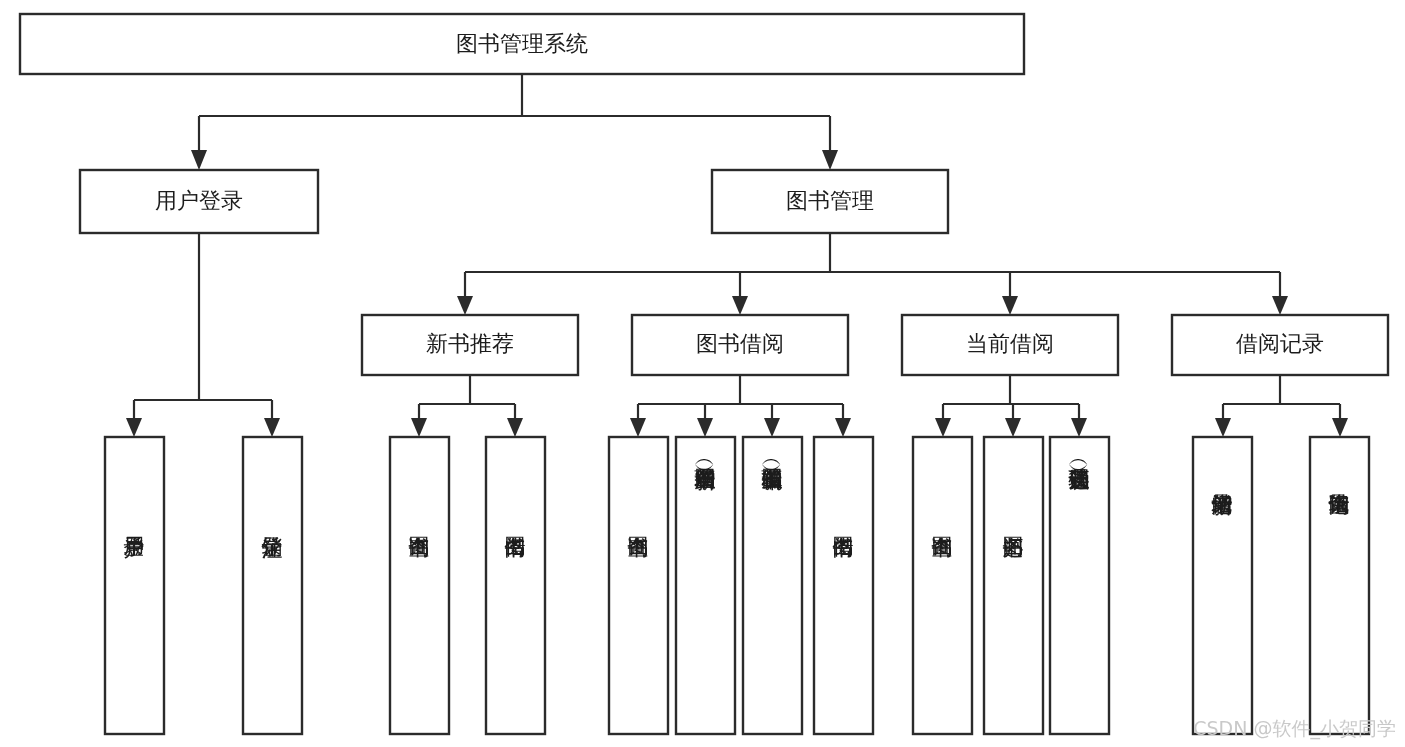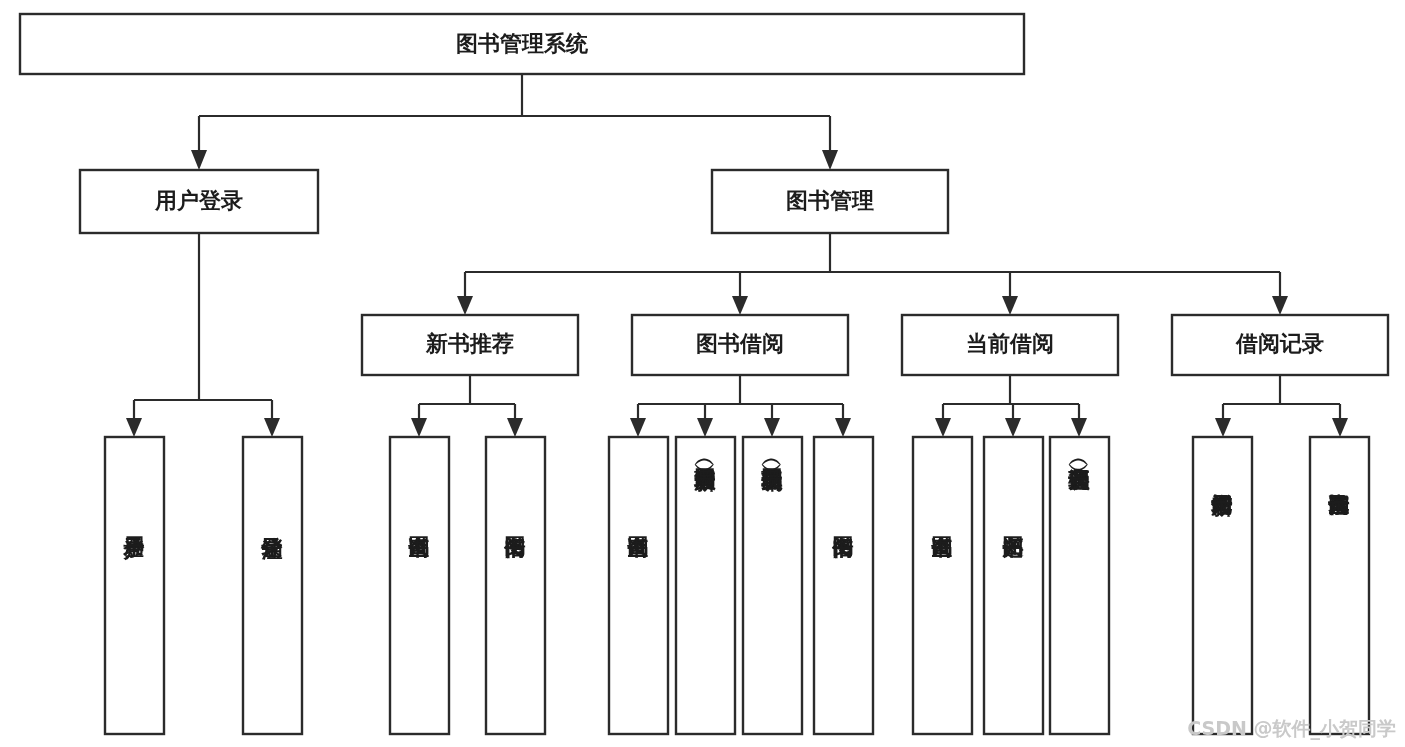--- a/index.html
+++ b/index.html
@@ -14,21 +14,20 @@
     position: relative;
     overflow: hidden;
     font-family: "DejaVu Sans", "Liberation Sans", sans-serif;
   }
   #diagram-root {
     position: absolute;
     left: 0;
     top: 0;
     width: 1405px;
     height: 747px;
-    font-weight: bold;
   }
   .node-box {
     fill: #ffffff;
     stroke: #2b2b2b;
     stroke-width: 2.4;
   }
   .node-label-h {
     font-family: "DejaVu Sans", "Liberation Sans", sans-serif;
     font-size: 22px;
     fill: #1c1c1c;

